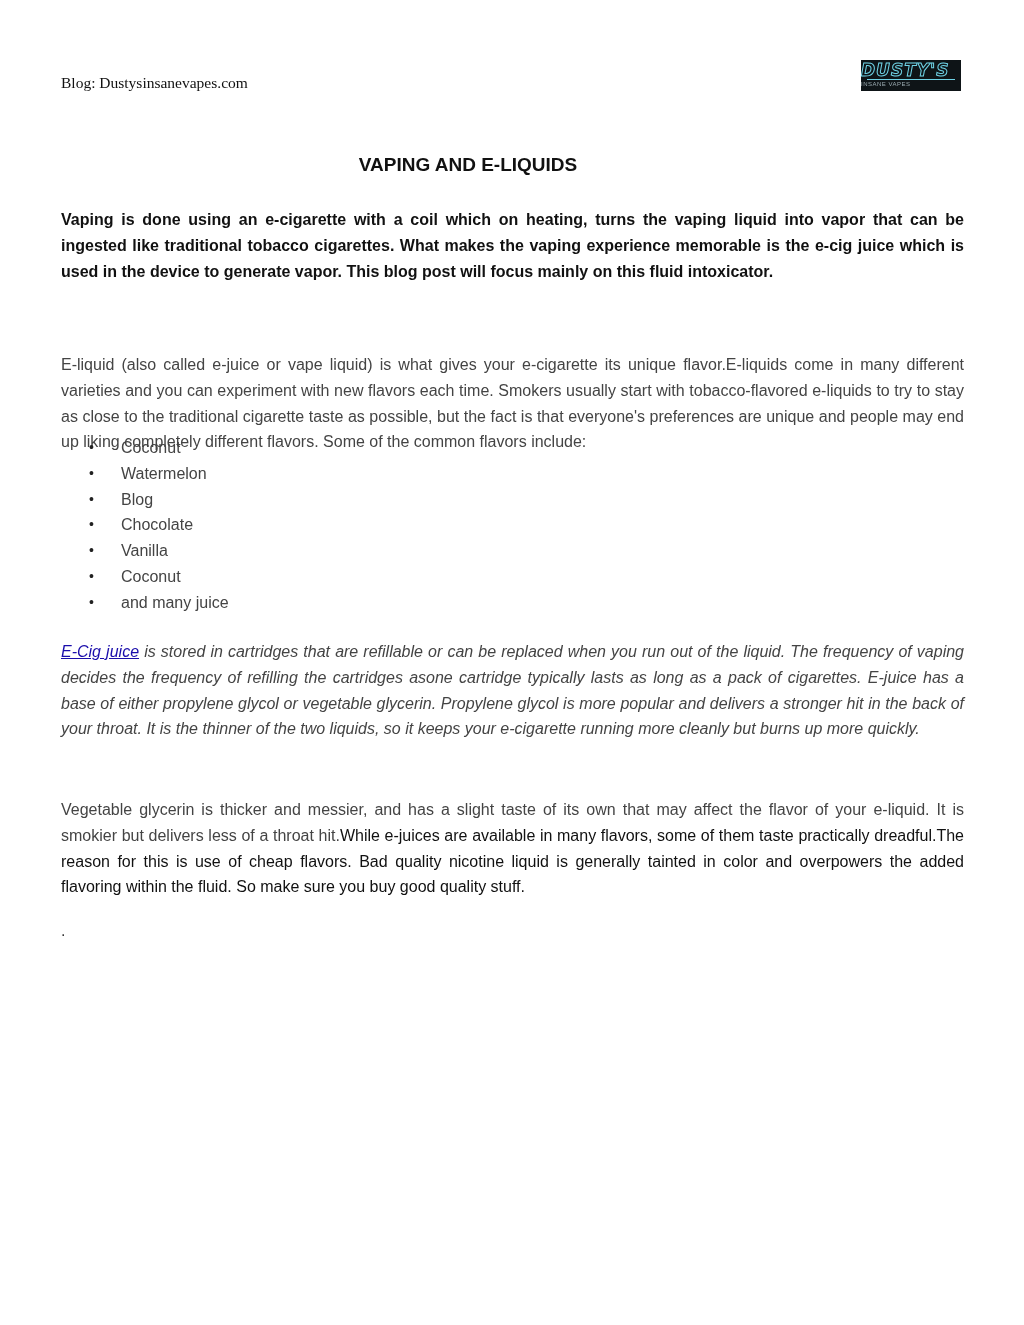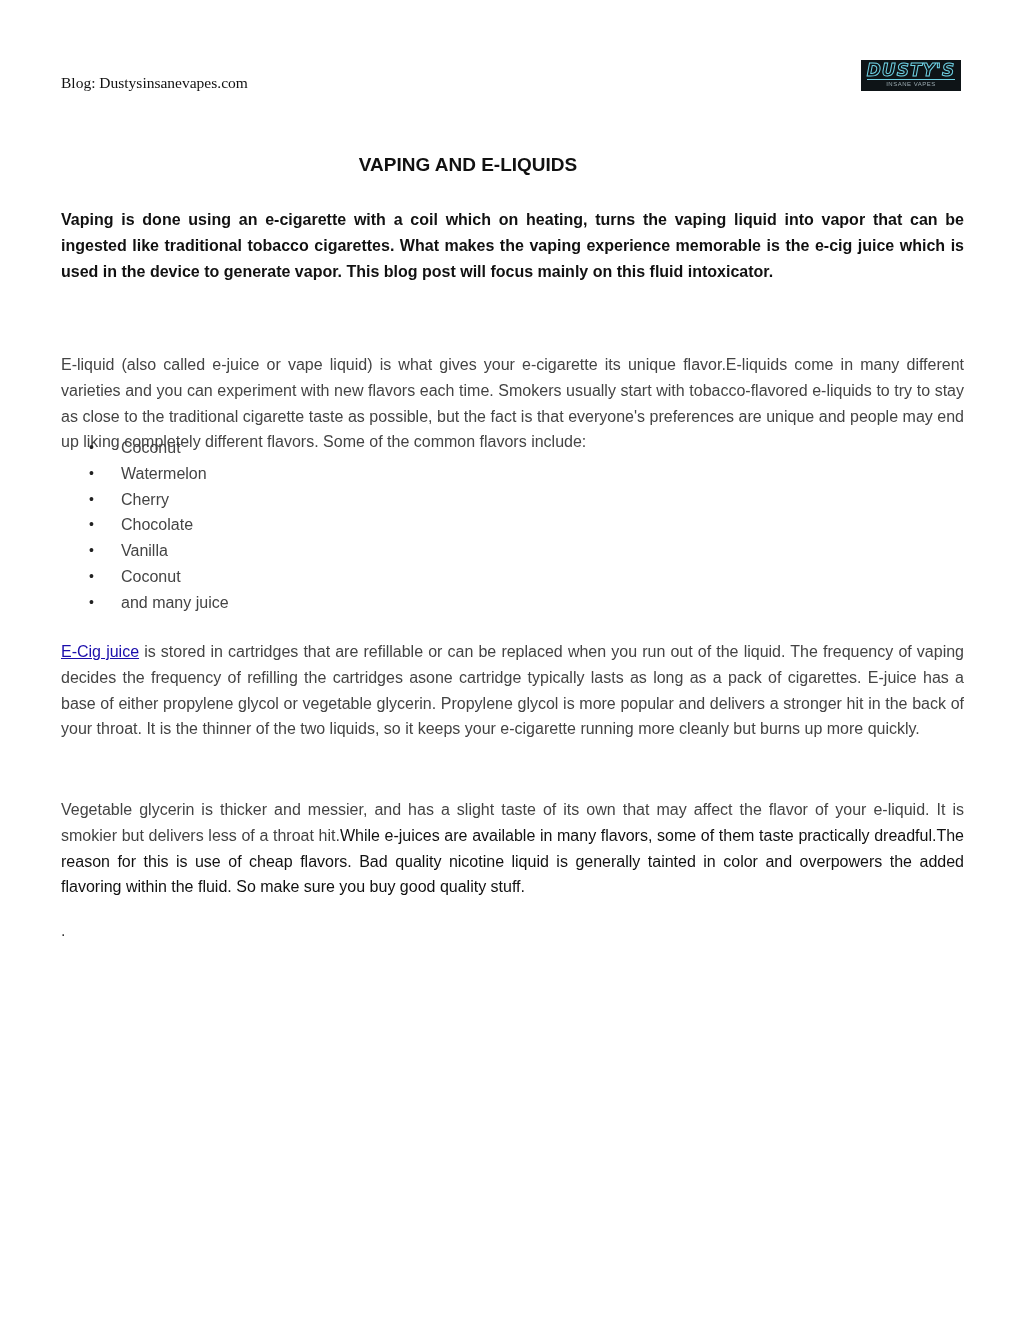--- a/index.html
+++ b/index.html
@@ -1,38 +1,38 @@
 <!DOCTYPE html>
 <html><head>
 <meta charset="utf-8">
 <style>
   html, body { margin: 0; padding: 0; background: #ffffff; }
   body { width: 1024px; height: 1325px; position: relative; overflow: hidden;
          font-family: "Liberation Sans", "DejaVu Sans", sans-serif; }
   .header-blog { position: absolute; left: 61px; top: 74px; font-size: 15.5px; color: #111; font-family: Liberation Serif, serif; }
   .logo { position: absolute; left: 861px; top: 60px; width: 100px; height: 31px;
-          background: #0e1417; box-sizing: border-box; text-align: center; }
+          background: #0e1417; box-sizing: border-box; text-align: left; }
   .logo-main { display: block; font-family: "DejaVu Sans", sans-serif; font-weight: bold;
                font-style: italic; font-size: 17px; letter-spacing: 1px; color: #0e1417;
                -webkit-text-stroke: 1px #6fd3e6; line-height: 18px; padding-top: 1px; }
   .logo-line { display: block; height: 1px; background: #6fd3e6; margin: 0 6px; }
   .logo-sub { display: block; font-size: 6px; color: #9aaab0; letter-spacing: 0.5px; line-height: 9px; }
   .title { position: absolute; left: 0; width: 936px; top: 154px; text-align: center;
            font-size: 19px; font-weight: bold; color: #111; }
   .para { position: absolute; left: 61px; width: 903px; font-size: 16px; line-height: 25.8px;
           text-align: justify; margin: 0; }
   .dark { color: #111; }
   .gray { color: #444; }
   .p1 { top: 207px; font-weight: bold; }
   .p2 { top: 308px; margin-top: 44px; }
   .flavors { position: absolute; left: 61px; top: 435px; margin: 0; padding: 0; list-style: none;
              font-size: 16px; line-height: 25.8px; color: #444; }
   .flavors li { position: relative; padding-left: 60px; }
   .flavors li .bullet { position: absolute; left: 28px; top: 0; color: #222; font-size: 14px; }
-  .p3 { top: 639px; }
+  .p3 { top: 639px; font-style: italic; }
   .p4 { top: 791px; margin-top: 6px; }
   a.link { color: #1a0dab; text-decoration: underline; }
   .dot { position: absolute; left: 61px; top: 922px; font-size: 16px; color: #333; }
 </style>
 </head>
 <body>
 
 <div class="header-blog">Blog: Dustysinsanevapes.com</div>
 
 <div class="logo">
@@ -43,21 +43,21 @@
 
 <h1 class="title" style="margin:0;">VAPING AND E-LIQUIDS</h1>
 
 <p class="para p1 dark">Vaping is done using an e-cigarette with a coil which on heating, turns the vaping liquid into vapor that can be ingested like traditional tobacco cigarettes. What makes the vaping experience memorable is the e-cig juice which is used in the device to generate vapor. This blog post will focus mainly on this fluid intoxicator.</p>
 
 <p class="para p2 gray">E-liquid (also called e-juice or vape liquid) is what gives your e-cigarette its unique flavor.E-liquids come in many different varieties and you can experiment with new flavors each time. Smokers usually start with tobacco-flavored e-liquids to try to stay as close to the traditional cigarette taste as possible, but the fact is that everyone's preferences are unique and people may end up liking completely different flavors. Some of the common flavors include:</p>
 
 <ul class="flavors">
   <li><span class="bullet">•</span><span>Coconut</span></li>
   <li><span class="bullet">•</span><span>Watermelon</span></li>
-  <li><span class="bullet">•</span><span>Cherry</span></li>
+  <li><span class="bullet">•</span><span>Blog</span></li>
   <li><span class="bullet">•</span><span>Chocolate</span></li>
   <li><span class="bullet">•</span><span>Vanilla</span></li>
   <li><span class="bullet">•</span><span>Coconut</span></li>
   <li><span class="bullet">•</span><span>and many juice</span></li>
 </ul>
 
 <p class="para p3 gray"><a class="link" href="#">E-Cig juice</a><span> is stored in cartridges that are refillable or can be replaced when you run out of the liquid. The frequency of vaping decides the frequency of refilling the cartridges asone cartridge typically lasts as long as a pack of cigarettes. E-juice has a base of either propylene glycol or vegetable glycerin. Propylene glycol is more popular and delivers a stronger hit in the back of your throat. It is the thinner of the two liquids, so it keeps your e-cigarette running more cleanly but burns up more quickly.</span></p>
 
 <p class="para p4"><span class="gray">Vegetable glycerin is thicker and messier, and has a slight taste of its own that may affect the flavor of your e-liquid. It is smokier but delivers less of a throat hit.</span><span class="dark">While e-juices are available in many flavors, some of them taste practically dreadful.The reason for this is use of cheap flavors. Bad quality nicotine liquid is generally tainted in color and overpowers the added flavoring within the fluid. So make sure you buy good quality stuff.</span></p>
 

